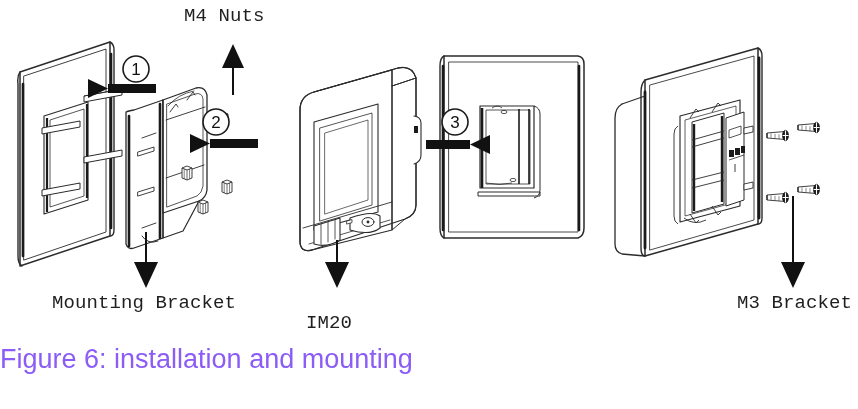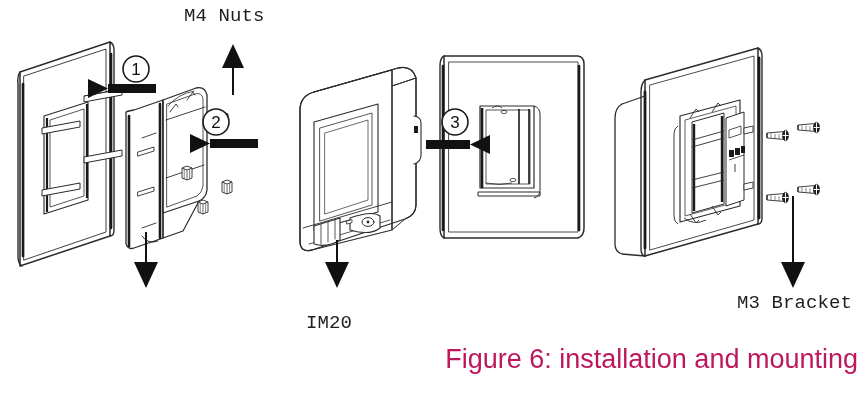--- a/index.html
+++ b/index.html
@@ -33,24 +33,24 @@
     font-size: 19px;
     color: #1f1f1f;
     white-space: nowrap;
     letter-spacing: 0.1px;
   }
   #caption {
     position: absolute;
     left: 0;
     top: 344px;
     width: 858px;
-    text-align: right;
+    text-align: left;
     font-family: "Liberation Sans", sans-serif;
     font-size: 27px;
-    color: #be185d;
+    color: #8b5cf6;
     white-space: nowrap;
   }
   .lbl-m4 { left: 184px; top: 5px; }
   .lbl-bracket { left: 52px; top: 292px; }
   .lbl-im20 { left: 306px; top: 292px; margin-top: 20px; }
   .lbl-m3 { left: 737px; top: 292px; }
   .step-num {
     font-family: "Liberation Sans", sans-serif;
     font-size: 17px;
     fill: #111111;
@@ -279,18 +279,19 @@
       <path d="M337 288 L325 262 L349 262 Z" fill="#111111" stroke="none"></path>
     </g>
 
     <g>
       <line x1="793" y1="196" x2="793" y2="262" stroke="#111111" stroke-width="2"></line>
       <path d="M793 288 L781 262 L805 262 Z" fill="#111111" stroke="none"></path>
     </g>
   </svg>
 
   <div class="label-text lbl-m4">M4 Nuts</div>
+  <div class="label-text lbl-bracket">Mounting Bracket</div>
   <div class="label-text lbl-im20">IM20</div>
   <div class="label-text lbl-m3">M3 Bracket</div>
 
   <div id="caption">Figure 6: installation and mounting</div>
 
 </div>
 
 </body></html>

